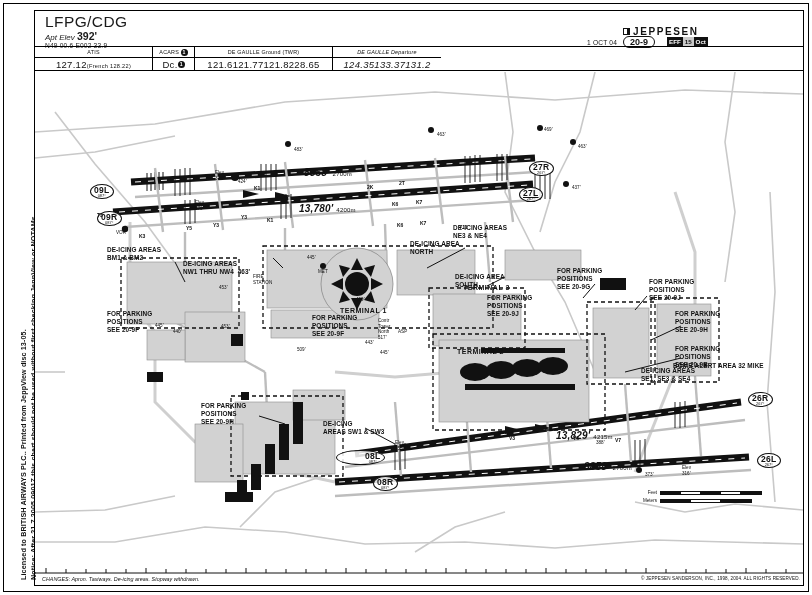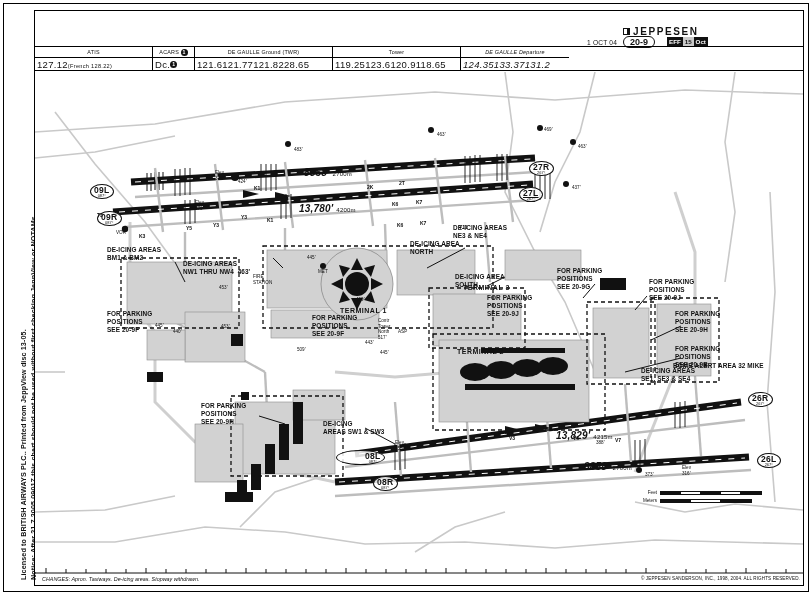--- a/index.html
+++ b/index.html
@@ -44,21 +44,21 @@
   .place .l1{font-size:13px;letter-spacing:1.6px;color:#111;}
   .place .l2{font-size:9.3px;letter-spacing:1.1px;color:#111;margin-top:2px;}
 
   
   .freq{position:absolute;left:35px;top:46px;width:768px;height:25px;display:flex;
         border-top:1px solid #000;border-bottom:1px solid #000;box-sizing:border-box;}
   .fcell{border-right:1px solid #000;box-sizing:border-box;display:flex;flex-direction:column;}
   .fcell:last-child{border-right:none;font-style:italic;}
   .fhead{font-size:5.4px;text-align:center;color:#111;letter-spacing:.2px;height:10px;line-height:10px;
          border-bottom:1px solid #000;white-space:nowrap;overflow:hidden;}
-  .fvals{flex:1;display:flex;align-items:center;justify-content:flex-start;padding:0 2px;}
+  .fvals{flex:1;display:flex;align-items:center;justify-content:center;padding:0 2px;}
   .fval{font-size:9.5px;color:#111;letter-spacing:.3px;white-space:nowrap;}
   .fval small{font-size:5.6px;}
   .circnum{display:inline-block;width:7px;height:7px;border-radius:50%;background:#111;color:#fff;
            font-size:5.2px;line-height:7px;text-align:center;vertical-align:middle;font-weight:bold;}
 
   
   .note{position:absolute;font-size:5.8px;color:#111;line-height:1.35;}
   .note .cn{display:inline-block;width:6.5px;height:6.5px;border-radius:50%;background:#111;color:#fff;
             font-size:4.8px;line-height:6.5px;text-align:center;margin-right:2px;font-weight:bold;}
 
@@ -109,20 +109,28 @@
   <div class="outer-frame"></div>
 
   <div class="vstrip">
     <div class="vtext a">Licensed to BRITISH AIRWAYS PLC.. Printed from JeppView disc 13-05.</div>
     <div class="vtext b">Notice: After 21.7.2005 0901Z this chart should not be used without first checking JeppView or NOTAMs.</div>
   </div>
 
   <div class="inner-frame"></div>
 
   <div class="hdr">
+    <div class="ident">
+      <div class="icao">LFPG/CDG</div>
+      <div class="elev">
+        <i>Apt Elev</i>
+        <b>392'</b>
+      </div>
+      <div class="coords">N49 00.6  E002 33.9</div>
+    </div>
 
     <div class="jepp">
       <span class="sq"></span>
       <span class="word">JEPPESEN</span>
     </div>
     <div class="datecol">1 OCT 04</div>
     <div class="chartno">20-9</div>
     <div class="effbadge">
       <span class="eff-a">EFF</span>
       <span class="eff-b">15</span>
@@ -146,29 +154,20 @@
           <span class="circnum">1</span>
         </div>
       </div>
       <div class="fcell" style="width: 138px;">
         <div class="fhead">DE GAULLE Ground (TWR)</div>
         <div class="fvals">
           <span class="fval">121.6</span>
           <span class="fval">121.77</span>
           <span class="fval">121.8</span>
           <span class="fval">228.65</span>
-        </div>
-      </div>
-      <div class="fcell" style="width: 128px;">
-        <div class="fhead">Tower</div>
-        <div class="fvals">
-          <span class="fval">119.25</span>
-          <span class="fval">123.6</span>
-          <span class="fval">120.9</span>
-          <span class="fval">118.65</span>
         </div>
       </div>
       <div class="fcell" style="width: 108px;">
         <div class="fhead">DE GAULLE Departure</div>
         <div class="fvals">
           <span class="fval">124.35</span>
           <span class="fval">133.37</span>
           <span class="fval">131.2</span>
         </div>
       </div>

